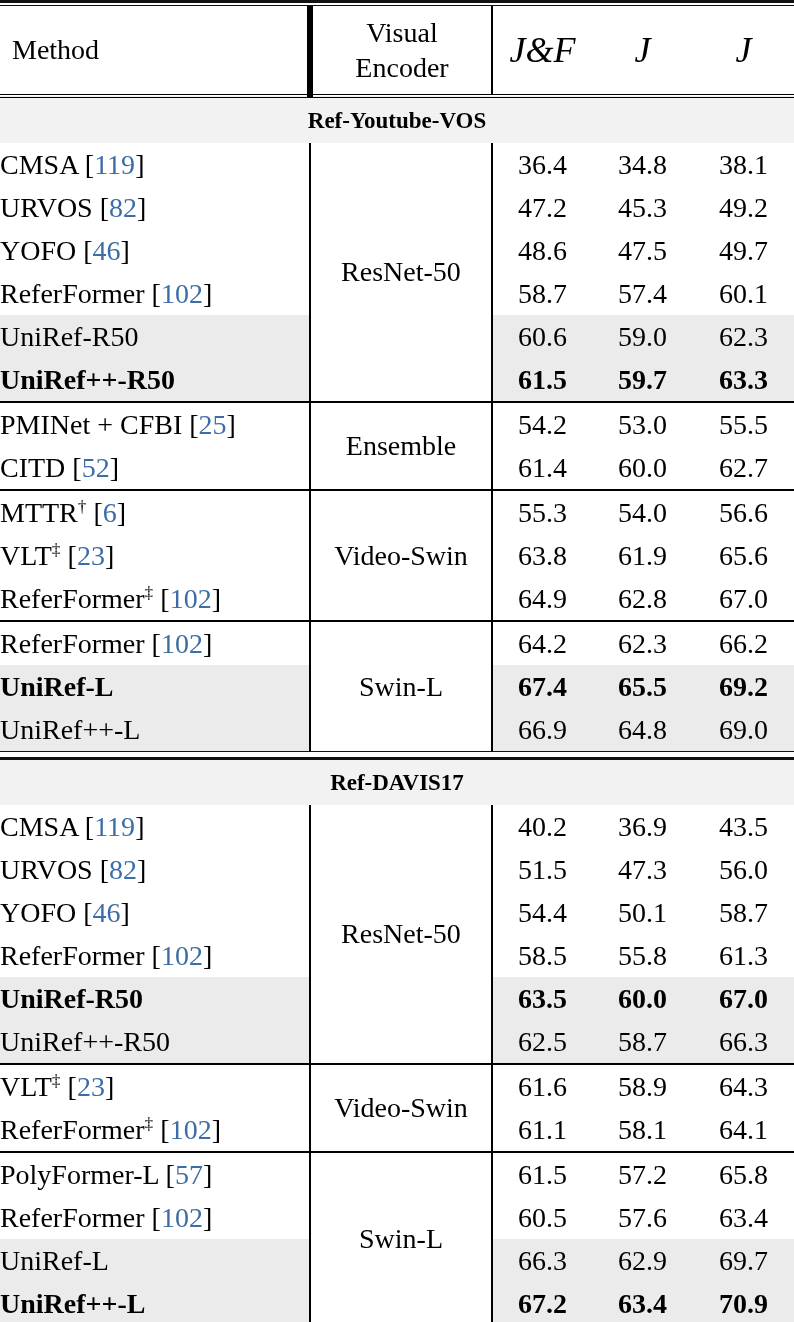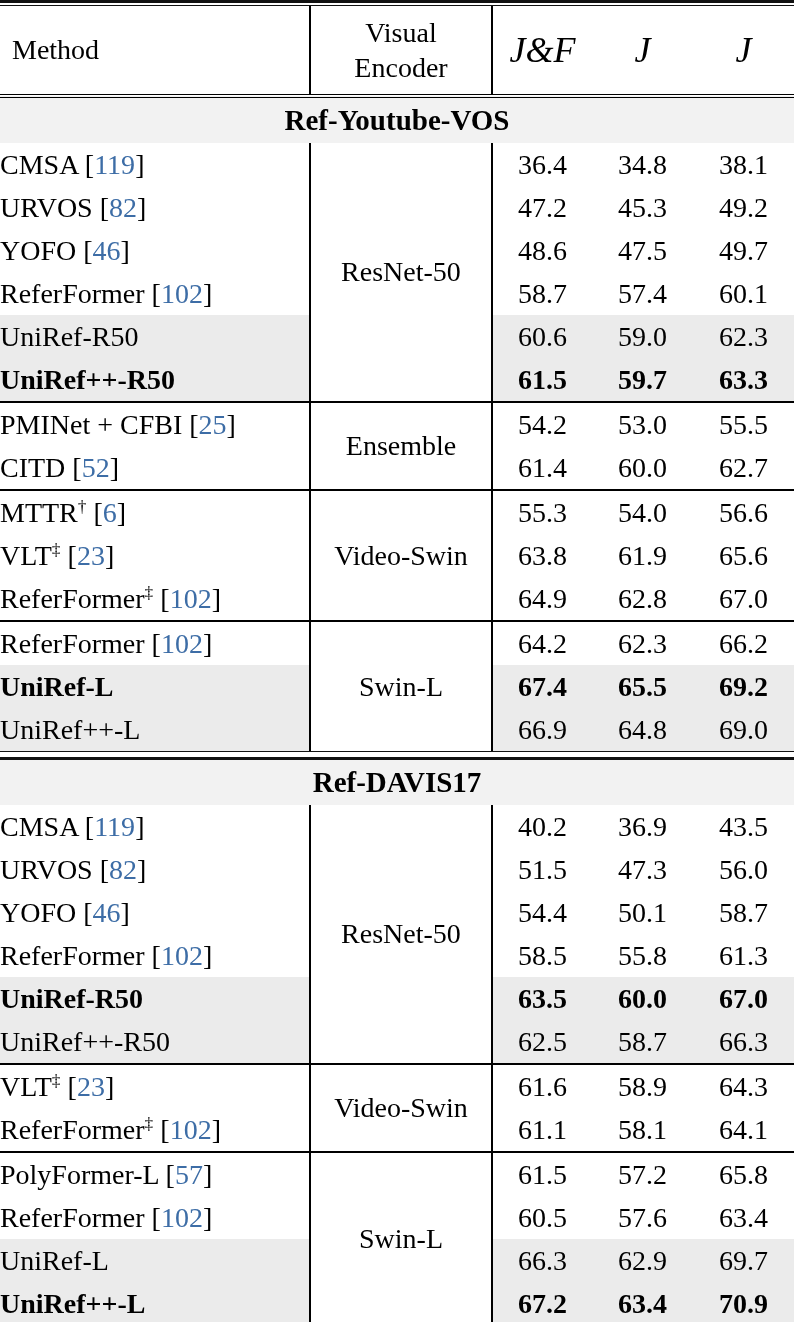--- a/index.html
+++ b/index.html
@@ -26,31 +26,31 @@
   col.c-method { width: 310px; }
   col.c-enc    { width: 182px; }
   col.c-s1     { width: 100px; }
   col.c-s2     { width: 101px; }
   col.c-s3     { width: 101px; }
 
   th, td { padding: 0; vertical-align: middle; font-weight: normal; }
 
   thead th { height: 88px; border-bottom: 4px double #000; }
   th.h-method { text-align: left; padding-left: 12px; }
-  th.h-enc { text-align: center; border-left: 2px solid #000000; line-height: 1.25; }
+  th.h-enc { text-align: center; border-left: 6px solid #000000; line-height: 1.25; }
   th.h-m  { text-align: center; font-style: italic; font-size: 36px; }
   th.h-m1 { border-left: 2px solid #000; }
 
   tbody td { height: 43px; }
   td.band {
     height: 45px;
     background: var(--band, #F2F2F2);
     font-weight: bold;
     text-align: center;
-    font-size: 29px;
+    font-size: 23px;
   }
   td.method { text-align: left; white-space: nowrap; }
   td.enc {
     text-align: center;
     border-left: 2px solid #000;
     border-right: 2px solid #000;
   }
   td.score { text-align: center; }
 
   tr.hl { background: var(--hl, #EBEBEB); }

